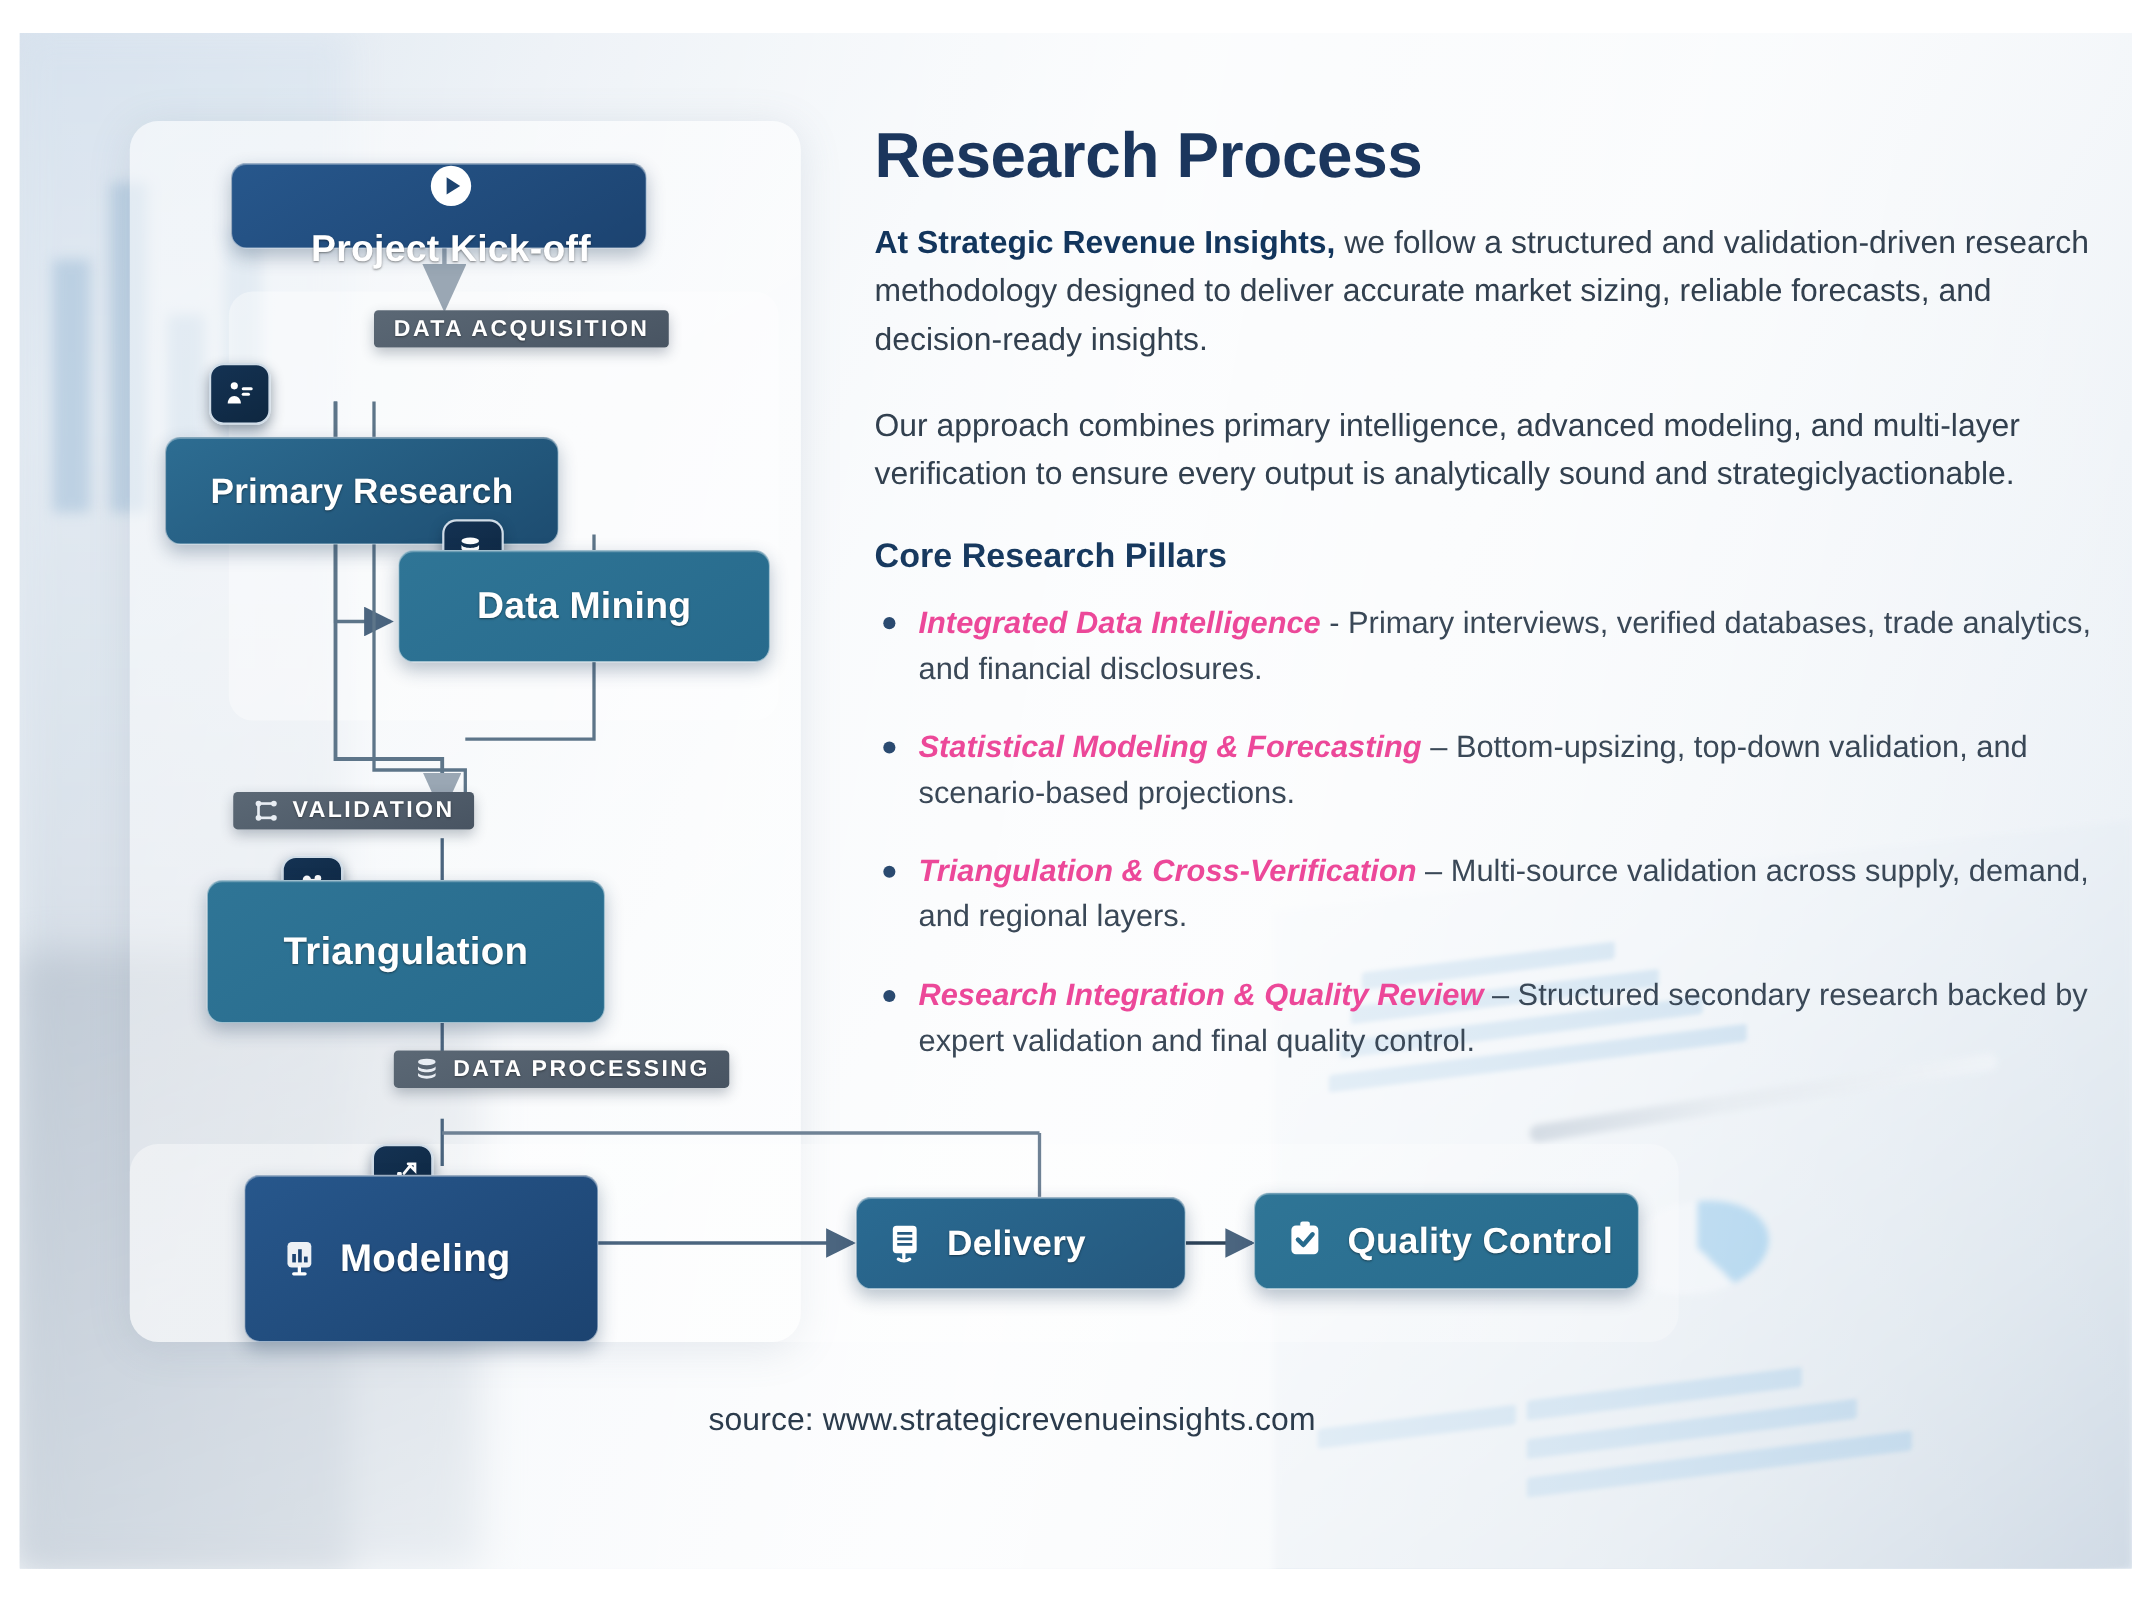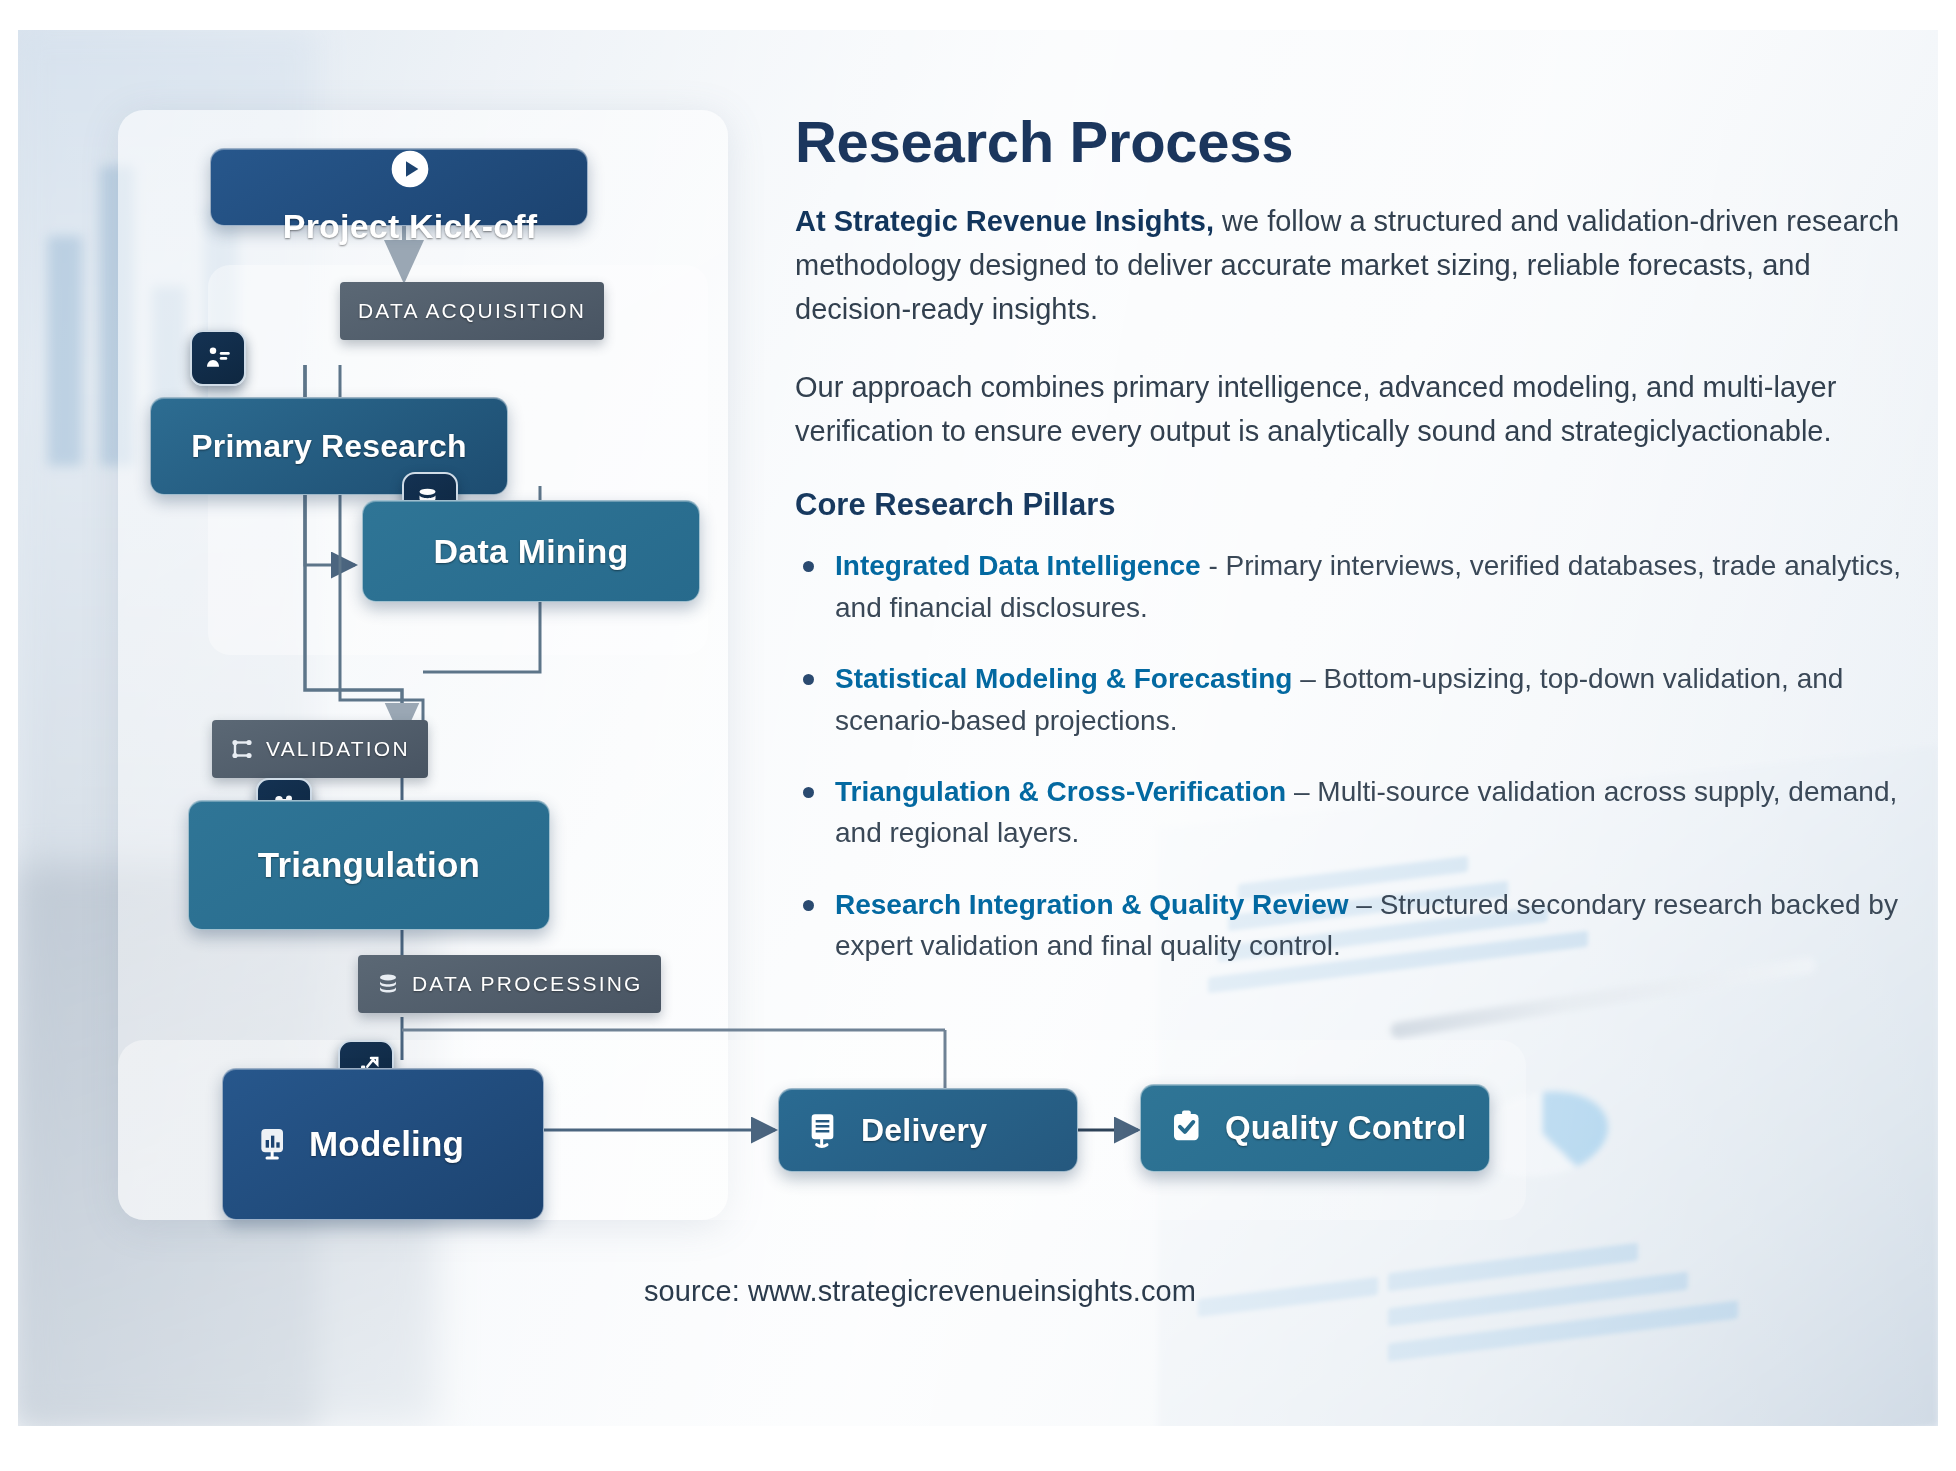--- a/index.html
+++ b/index.html
@@ -126,26 +126,26 @@
   .inline-ico{display:flex;align-items:center;justify-content:center;}
   .inline-ico svg{fill:#ffffff;}
 
   
   .stage{
     position:absolute;
     display:flex;align-items:center;gap:12px;
     background:linear-gradient(160deg,#5b6875,#485462);
     color:#fff;
     padding:0 18px;
-    height:58px;
+    height:34px;
     border-radius:4px;
     box-shadow:0 5px 12px rgba(40,55,75,.30);
     font-size:21px;
     letter-spacing:2.2px;
-    font-weight:normal;
+    font-weight:bold;
     text-shadow:0 1px 2px rgba(0,0,0,.4);
     white-space:nowrap;
     justify-content:center;
   }
   .stage svg{width:24px;height:24px;fill:#e8edf3;flex:none;}
 
   
   .flow-svg{position:absolute;left:0;top:0;width:1956px;height:1471px;pointer-events:none;}
 
   
@@ -183,21 +183,21 @@
     font-size:28px;
     line-height:1.48;
     color:#3a4857;
   }
   ul.pillars li::before{
     content:"";
     position:absolute;left:8px;top:16px;
     width:11px;height:11px;border-radius:50%;
     background:#2a4a70;
   }
-  ul.pillars li b{color:#0369a1;}
+  ul.pillars li b{color:#ec4899;font-style:italic;}
   .source{
     position:absolute;
     left:644px;top:1275px;
     font-size:29px;
     color:#2b3b4c;
     letter-spacing:.1px;
   }
 </style>
 </head>
 <body>

